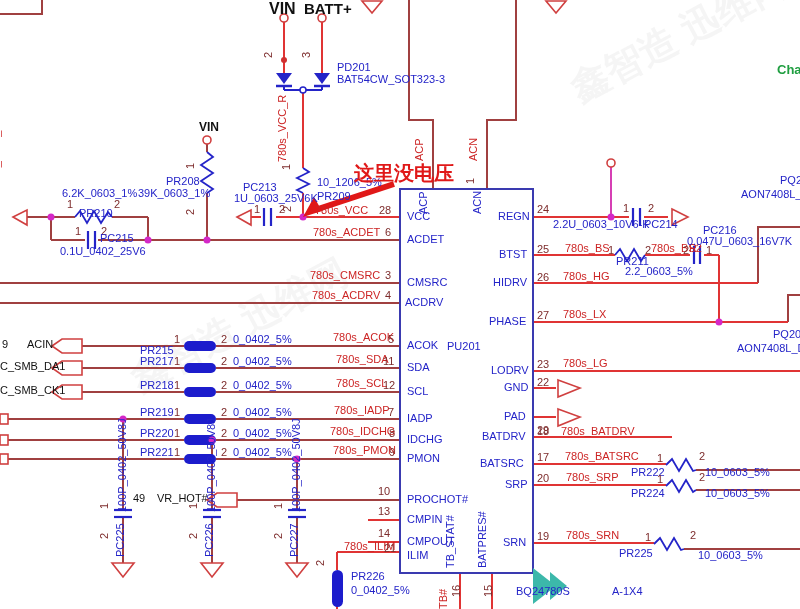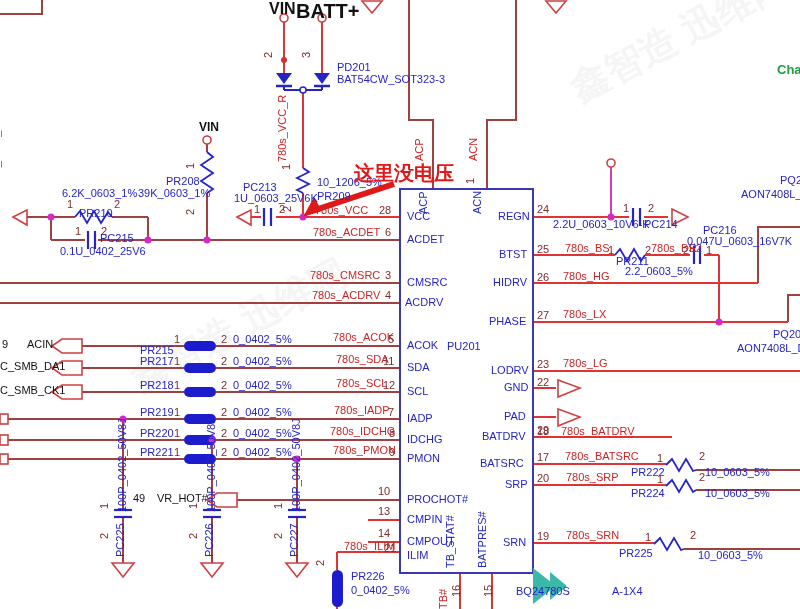--- a/index.html
+++ b/index.html
@@ -205,21 +205,21 @@
 
     <rect x="400" y="189" width="133" height="384" fill="#fff" stroke="#3a3ab0" stroke-width="2"></rect>
 
     <g fill="#3cb8aa">
       <polygon points="533,568 556,586 533,604"></polygon>
       <polygon points="550,572 567,586 550,600"></polygon>
     </g>
   </svg>
 
   <span class="t blk bold" style="left:269px;top:1px;font-size:16px;">VIN</span>
-  <span class="t blk bold" style="left:296px;top:1px;font-size:20px;">BATT+</span>
+  <span class="t blk bold" style="left:304px;top:1px;font-size:15px;">BATT+</span>
   <span class="t rot dk" style="left:274px;top:47px;">2</span>
   <span class="t rot dk" style="left:312px;top:47px;">3</span>
   <span class="t blue" style="left:337px;top:62px;">PD201</span>
   <span class="t blue" style="left:337px;top:74px;">BAT54CW_SOT323-3</span>
   <span class="t green" style="left:777px;top:63px;">Cha</span>
 
   <span class="t rot red" style="left:288px;top:151px;">780s_VCC_R</span>
   <span class="t rot dk" style="left:292px;top:159px;">1</span>
   <span class="t blue" style="left:317px;top:159px;margin-top:32px;">PR209</span>
   <span class="t blue" style="left:317px;top:177px;">10_1206_5%</span>

